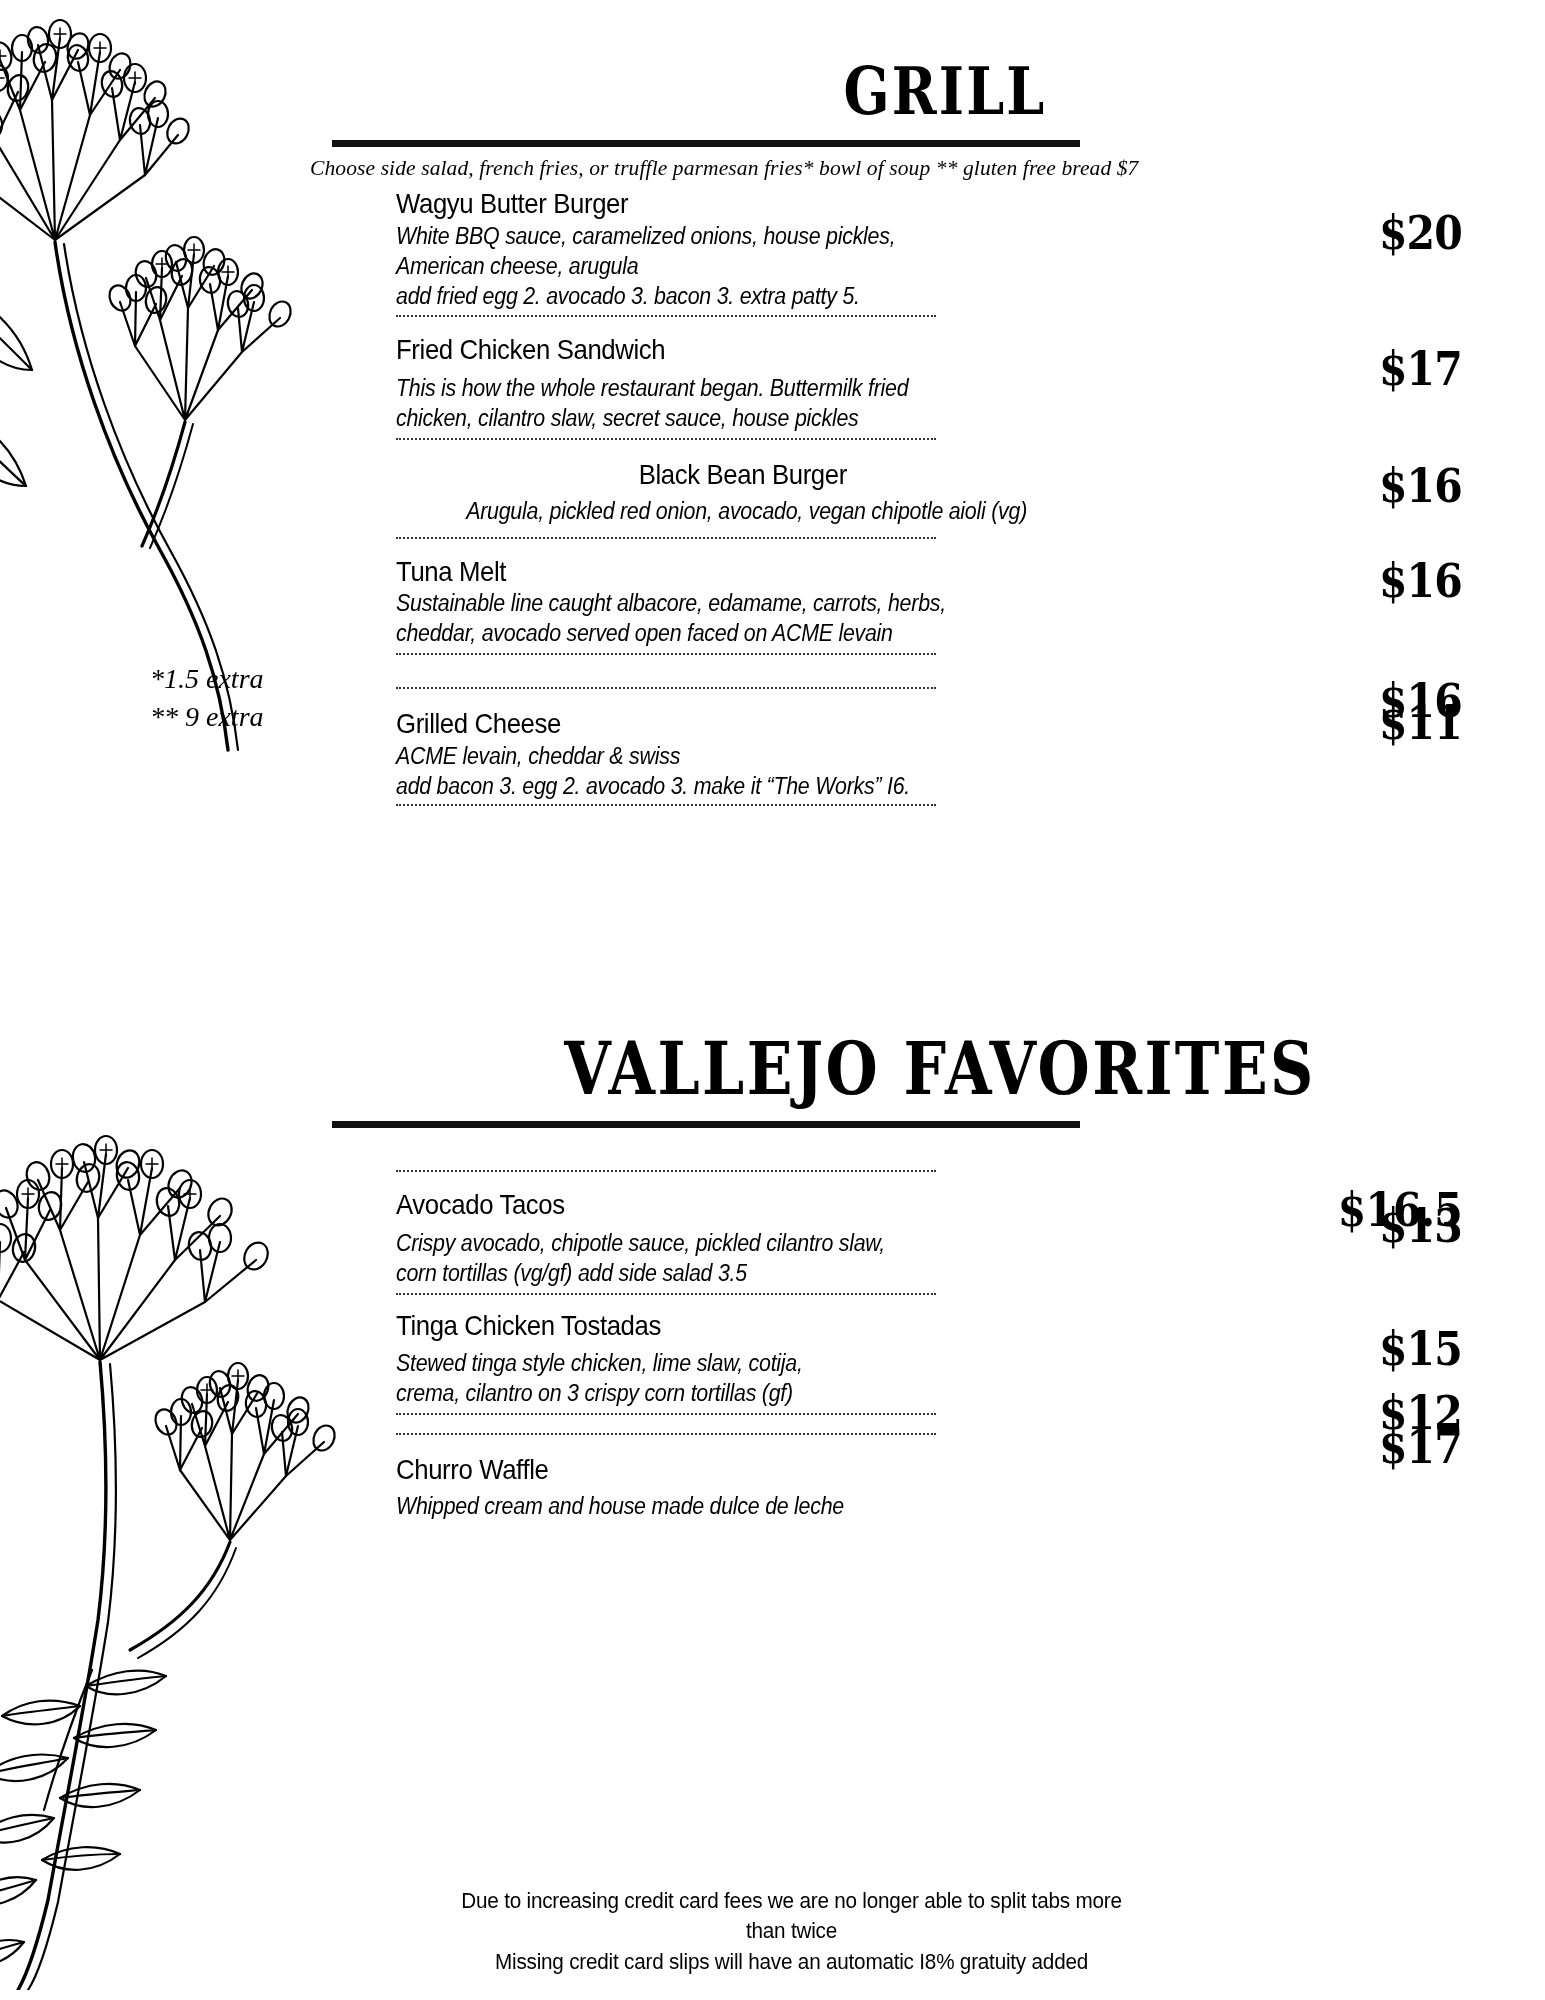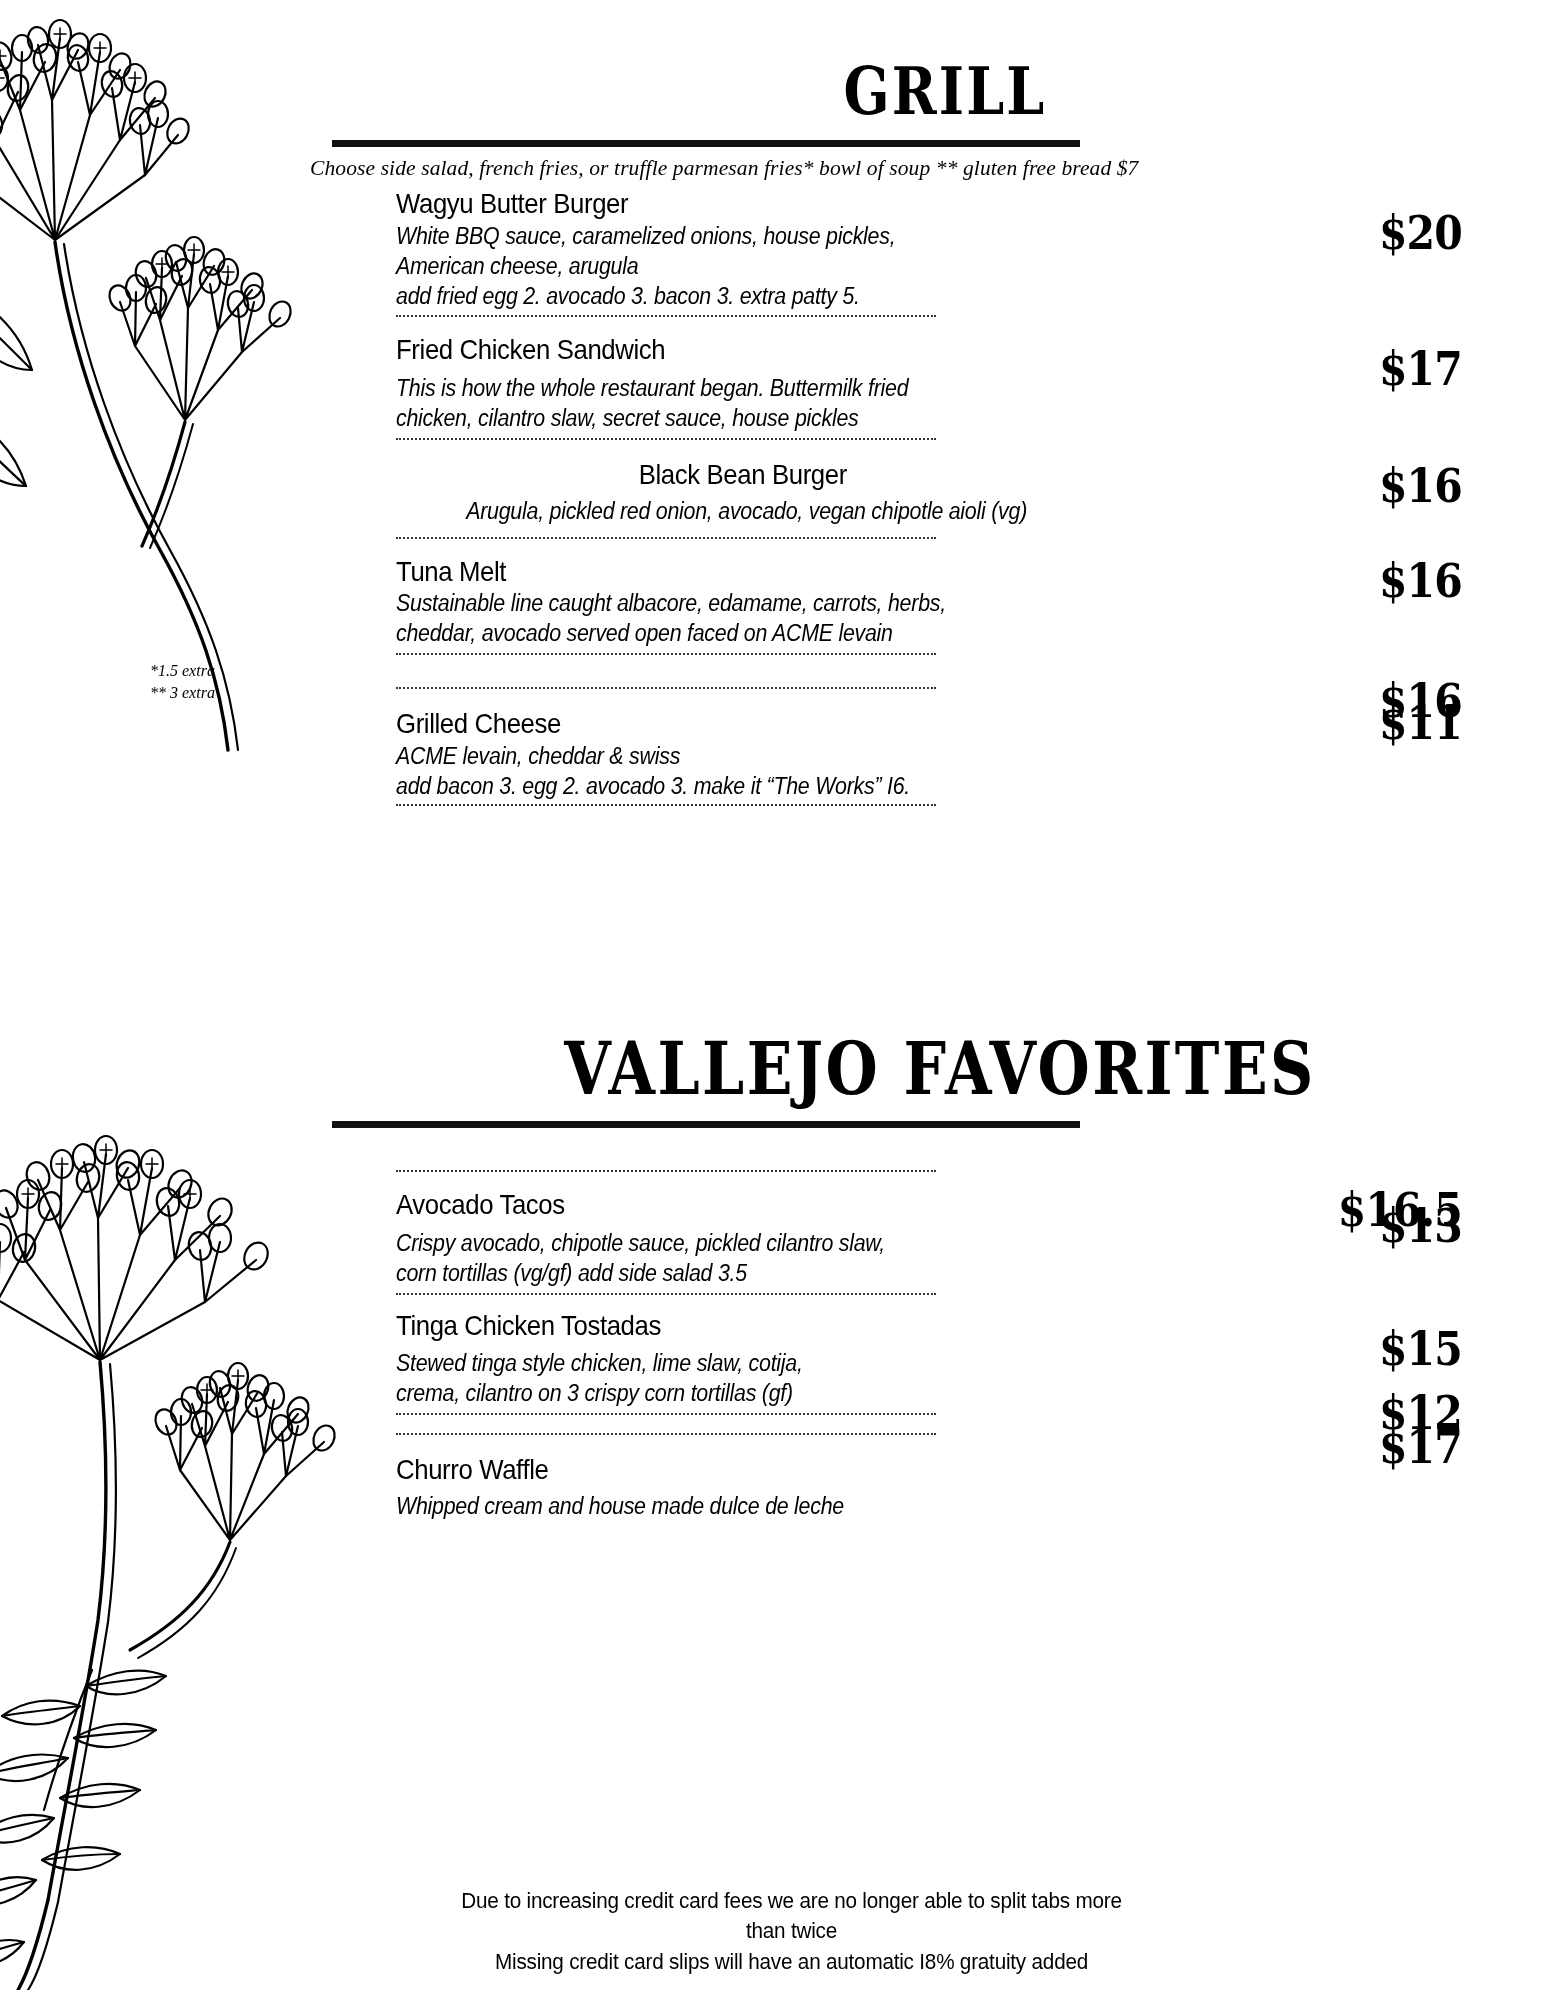--- a/index.html
+++ b/index.html
@@ -96,21 +96,21 @@
     line-height:1;
     transform:scaleY(1.12);
     transform-origin:right center;
     white-space:nowrap;
   }
 
   
   .extras-note {
     position:absolute; left:150px; top:660px;
     font-family:"Liberation Serif", serif;
-    font-style:italic; font-size:16px; line-height:1.35;
+    font-style:italic; font-size:28px; line-height:1.35;
     text-align:center; z-index:5;
   }
 
   
   .footer {
     position:absolute; left:0; right:0; bottom:22px;
     text-align:center;
     font-family:"Liberation Sans", sans-serif;
     font-size:22px; line-height:1.4;
     letter-spacing:-0.01em;
@@ -422,20 +422,20 @@
         <div class="item-price" style="top:-42px;">$12</div>
       </div>
 
     </div>
   </div>
 
 </div>
 
 <div class="extras-note">
   <div>*1.5 extra</div>
-  <div>** 3 extra</div>
+  <div>** 9 extra</div>
 </div>
 
 <div class="footer">
   <div>Due to increasing credit card fees we are no longer able to split tabs more</div>
   <div>than twice</div>
   <div>Missing credit card slips will have an automatic I8% gratuity added</div>
 </div>
 
 </body></html>

